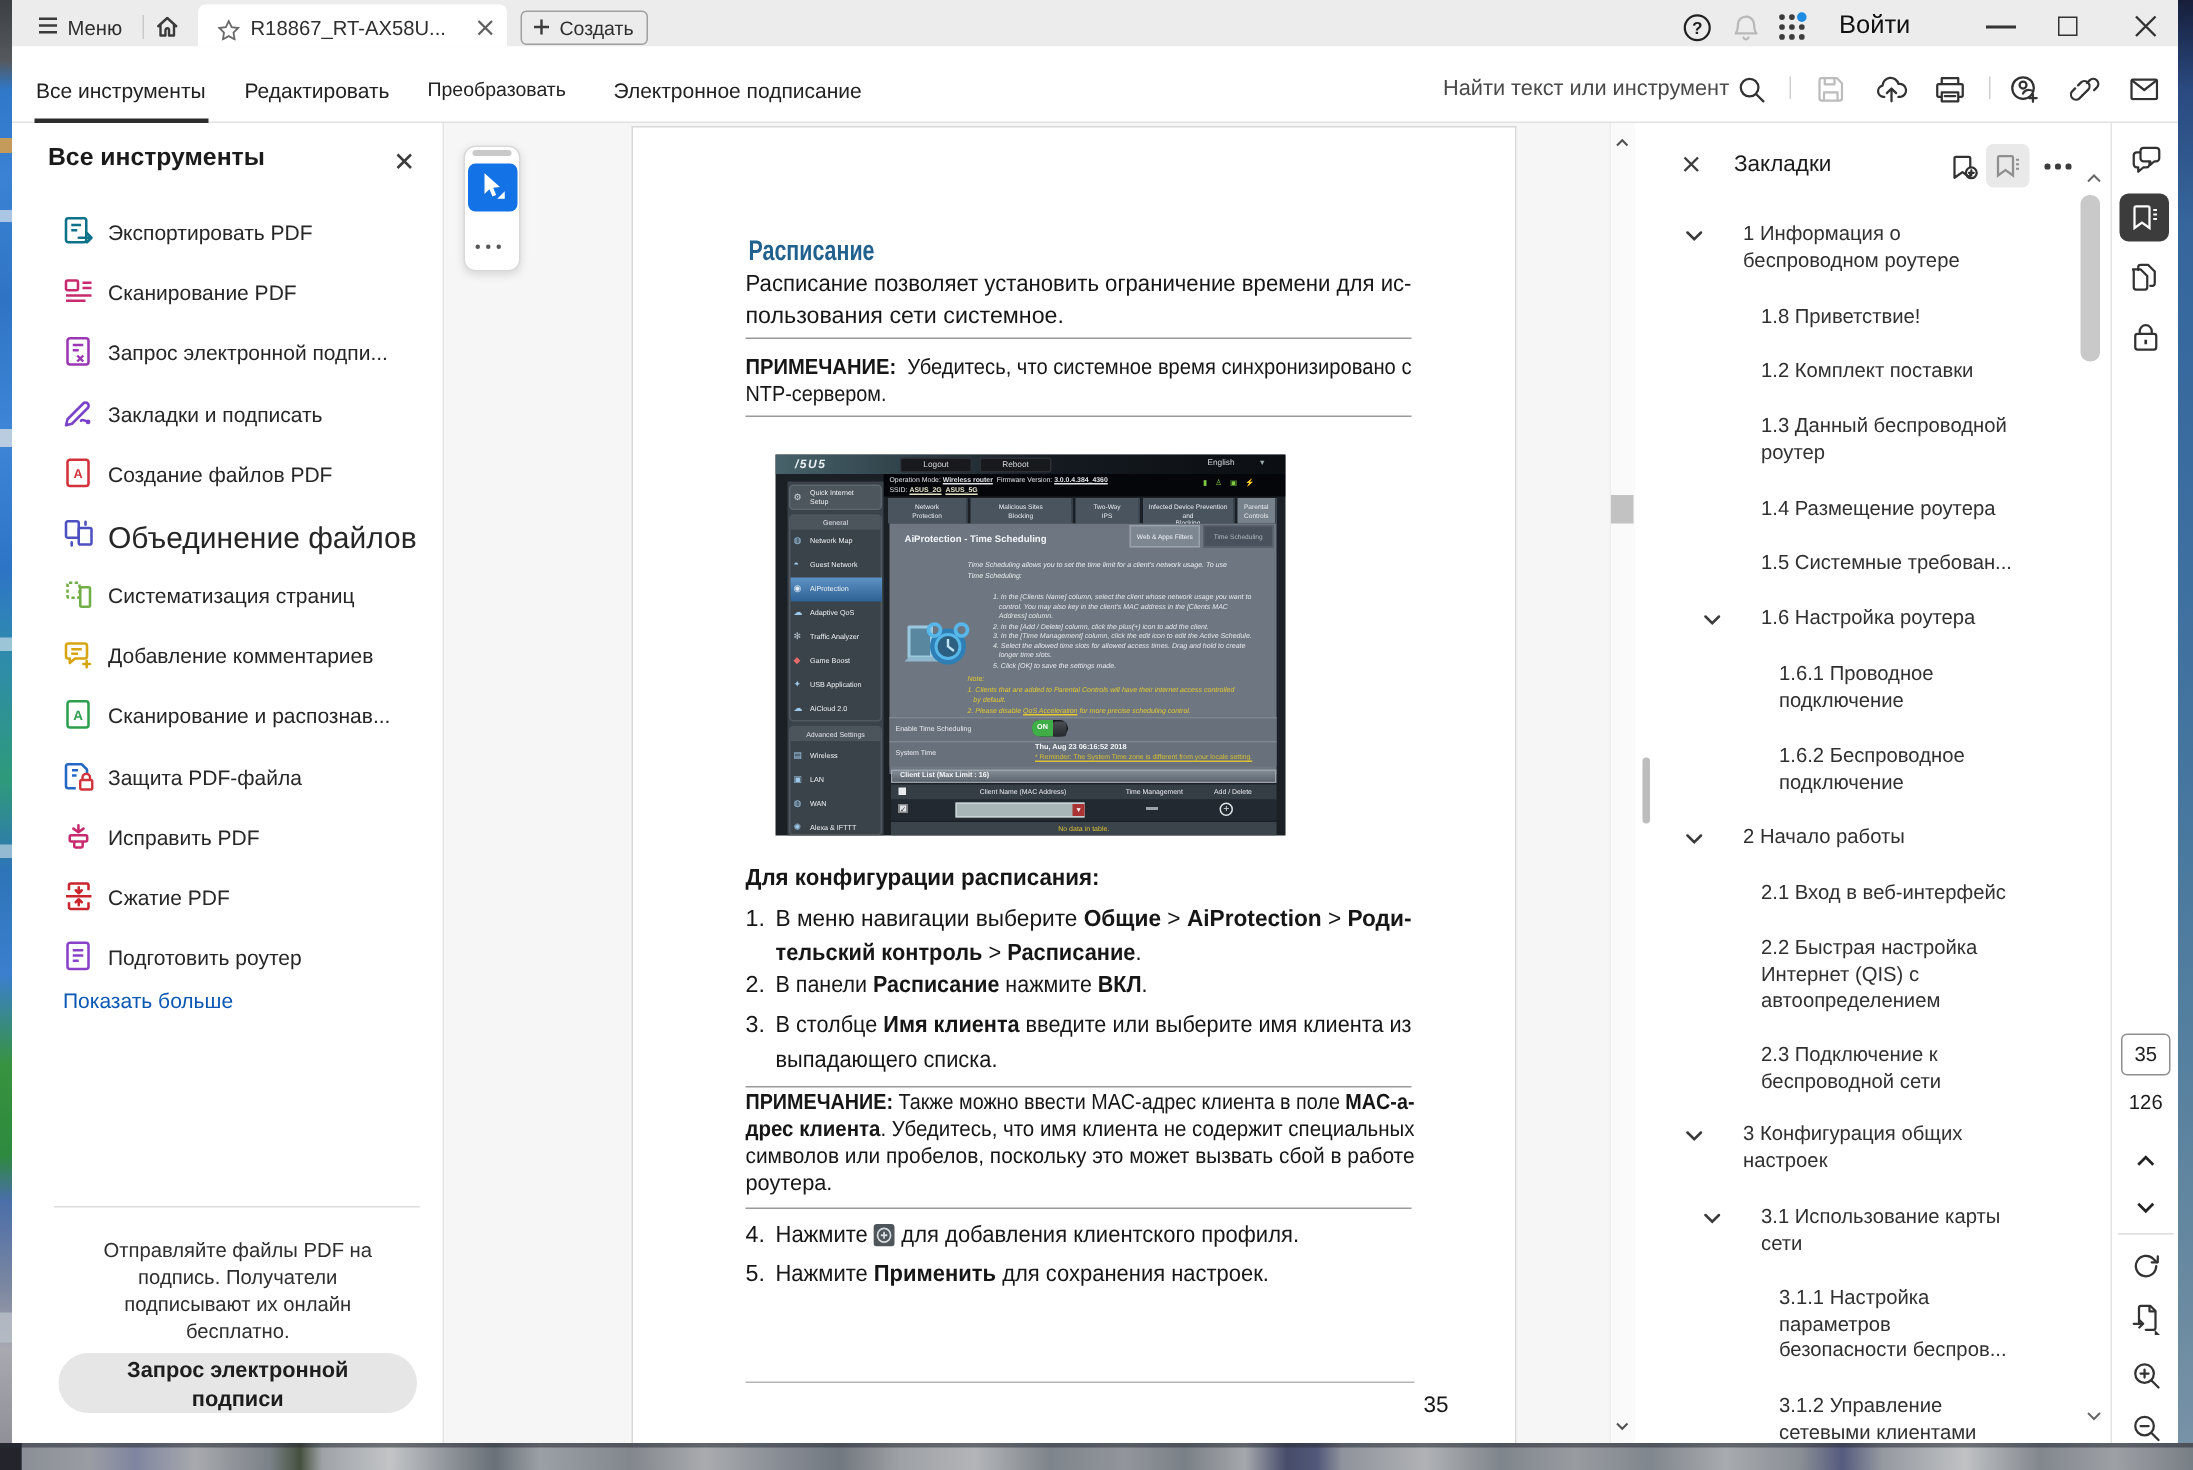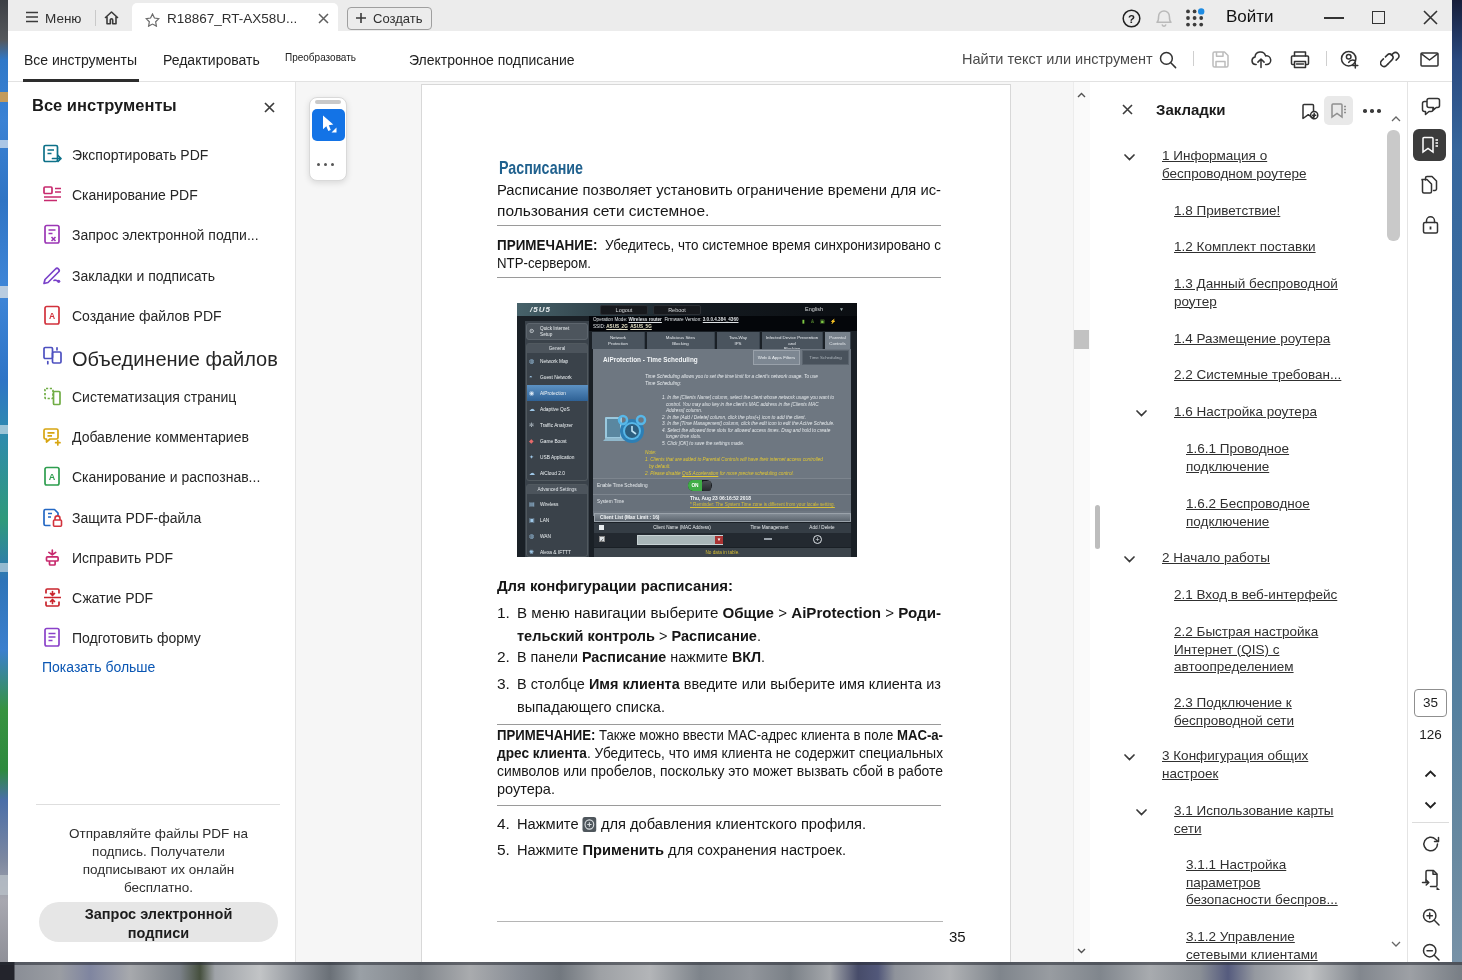--- a/index.html
+++ b/index.html
@@ -20,21 +20,21 @@
   #toolbar { left:8px; top:31px; width:1444px; height:51px; background:#fff; border-bottom:1px solid #e2e2e2; }
   #leftpanel { left:8px; top:82px; width:288px; height:880px; background:#fff; border-right:1px solid #e4e4e4; }
   #canvas { left:296px; top:82px; width:777px; height:880px; background:#f6f6f6; }
   #vscroll { left:1073px; top:82px; width:17px; height:880px; background:#fafafa; border-left:1px solid #ececec; }
   #bmpanel { left:1090px; top:82px; width:317px; height:880px; background:#fff; }
   #rail { left:1407px; top:82px; width:45px; height:880px; background:#fff; border-left:1px solid #e4e4e4; }
   #page { left:421px; top:84px; width:590px; height:878px; background:#fff; border:1px solid #d8d8d8; border-bottom:none; }
   .ico { stroke:#323232; stroke-width:1.5; fill:none; stroke-linecap:round; stroke-linejoin:round; }
   .dl { position:absolute; font-size:15.5px; color:#161616; white-space:nowrap; }
   .dl.j { transform-origin:0 0; }
-  .bmt { font-size:13.5px; color:#303030; line-height:17.5px;text-decoration:underline; }
+  .bmt { font-size:13.5px; color:#303030; line-height:17.5px; }
   .bmc { position:absolute; width:11px; height:7px; }
   .sbi { left:12px; width:58px; height:16px; line-height:16px; font-size:4.8px; color:#eef2f4; white-space:nowrap; }
   .sic { display:inline-block; width:11px; font-size:6px; }
   .stab { top:29px; height:17px; background:#4a545e; border-right:1px solid #39434d; color:#e6eaee; font-size:4.4px; text-align:center; line-height:5.5px; padding-top:3px; }
 </style>
 </head>
 <body>
 <div id="deskL" class="abs"></div>
 <div class="abs" style="left:0;top:92px;width:8px;height:10px;background:#e8a33d;opacity:.8"></div>
 <div class="abs" style="left:0;top:140px;width:8px;height:8px;background:#dde6ee;opacity:.7"></div>
@@ -96,21 +96,21 @@
   </svg>
 <div class="abs" style="left:1226px;top:7px;font-size:17px;color:#111">Войти</div>
 <div class="abs" style="left:1324px;top:17px;width:20px;height:2px;background:#333"></div>
 <div class="abs" style="left:1372px;top:11px;width:13px;height:13px;border:1.6px solid #333"></div>
 <svg class="abs" style="left:1423px;top:10px" width="15" height="15" viewBox="0 0 15 15">
     <path d="M1 1l13 13M14 1L1 14" stroke="#333" stroke-width="1.6"></path>
   </svg>
 
 <div class="abs" style="left:24px;top:52px;font-size:14px;color:#222">Все инструменты</div>
 <div class="abs" style="left:163px;top:52px;font-size:14px;color:#222">Редактировать</div>
-<div class="abs" style="left:285px;top:52px;font-size:10px;color:#222">Преобразовать</div>
+<div class="abs" style="left:285px;top:52px;font-size:13px;color:#222">Преобразовать</div>
 <div class="abs" style="left:409px;top:52px;font-size:14px;color:#222">Электронное подписание</div>
 <div class="abs" style="left:23px;top:79px;width:116px;height:3px;background:#2d2d2d"></div>
 <div class="abs" style="left:962px;top:51px;font-size:14.5px;color:#4a4a4a">Найти текст или инструмент</div>
 <svg class="abs" style="left:1159px;top:51px" width="18" height="18" viewBox="0 0 18 18">
     <circle cx="7.4" cy="7.4" r="5.9" class="ico" stroke-width="1.7"></circle>
     <path d="M11.8 11.8 16.6 16.6" class="ico" stroke-width="1.7"></path>
   </svg>
 <div class="abs" style="left:1193px;top:51px;width:1px;height:15px;background:#cfcfcf"></div>
 <svg class="abs" style="left:1212px;top:51px" width="17" height="17" viewBox="0 0 17 17">
     <g stroke="#bcbcbc" stroke-width="1.5" fill="none" stroke-linejoin="round">
@@ -246,21 +246,21 @@
       <path d="M10.5 4.5v3m-2-1 2 2 2-2M10.5 16.5v-3m-2 1 2-2 2 2" stroke-linecap="round"></path>
     </g>
   </svg>
 <div class="abs" style="left:72px;top:590px;font-size:14px;color:#262626">Сжатие PDF</div>
 <svg class="abs" style="left:42px;top:627px" width="21" height="21" viewBox="0 0 21 21">
     <g stroke="#8a41c9" stroke-width="1.7" fill="none" stroke-linejoin="round">
       <rect x="3" y="1.5" width="14" height="17.5" rx="1.7"></rect>
       <path d="M6.5 6.5h7M6.5 10h7M6.5 13.5h4"></path>
     </g>
   </svg>
-<div class="abs" style="left:72px;top:630px;font-size:14px;color:#262626">Подготовить форму</div>
+<div class="abs" style="left:72px;top:630px;font-size:14px;color:#262626">Подготовить роутер</div>
 
 <div class="abs" style="left:309px;top:97px;width:38px;height:84px;background:#fff;border:1px solid #d9d9d9;border-radius:8px;box-shadow:0 2px 6px rgba(0,0,0,.12)"></div>
 <div class="abs" style="left:315px;top:100px;width:26px;height:4px;border-radius:2px;background:#c9c9c9"></div>
 <div class="abs" style="left:311.5px;top:109px;width:33px;height:32px;background:#1373e6;border-radius:5px"></div>
 <svg class="abs" style="left:319px;top:114px" width="19" height="21" viewBox="0 0 19 21">
     <path d="M4 1.5v13.8l3.3-3.1 2 4.8 2.5-1-2-4.8 4.5-.6z" fill="#fff"></path>
     <path d="M17.5 13.5v5h-5z" fill="#fff"></path>
   </svg>
 <div class="abs" style="left:317px;top:163px;width:3px;height:3px;border-radius:50%;background:#565656"></div>
 <div class="abs" style="left:324px;top:163px;width:3px;height:3px;border-radius:50%;background:#565656"></div>
@@ -390,21 +390,21 @@
     <path d="M1 5 4.5 1.5 8 5" stroke="#505050" stroke-width="1.4" fill="none"></path>
   </svg>
 <div class="abs" style="left:1074px;top:330px;width:15px;height:19px;background:#c2c2c2"></div>
 <svg class="abs" style="left:1077px;top:948px" width="9" height="6" viewBox="0 0 9 6">
     <path d="M1 1l3.5 3.5L8 1" stroke="#505050" stroke-width="1.4" fill="none"></path>
   </svg>
 
 <svg class="abs" style="left:1122px;top:104px" width="11" height="11" viewBox="0 0 11 11">
     <path d="M1 1l9 9M10 1l-9 9" stroke="#3c3c3c" stroke-width="1.6"></path>
   </svg>
-<div class="abs" style="left:1156px;top:101px;font-size:15px;font-weight:bold;color:#1b1b1b">Закладки</div>
+<div class="abs" style="left:1156px;top:101px;font-size:15px;font-weight:normal;color:#1b1b1b">Закладки</div>
 <svg class="abs" style="left:1300px;top:102px" width="19" height="19" viewBox="0 0 19 19">
     <path d="M4 2.5h8.5a1 1 0 0 1 1 1v5.8M4 2.5a1 1 0 0 0-1 1v13l5.3-3.8 5.2 3.8v-3" class="ico" stroke-width="1.5"></path>
     <circle cx="14.2" cy="13.2" r="3.6" class="ico" stroke-width="1.4"></circle>
     <path d="M14.2 11.6v3.2M12.6 13.2h3.2" class="ico" stroke-width="1.2"></path>
   </svg>
 <div class="abs" style="left:1324px;top:96px;width:29px;height:29px;background:#e9e9e9;border-radius:5px"></div>
 <svg class="abs" style="left:1330px;top:102px" width="17" height="17" viewBox="0 0 17 17">
     <path d="M3 2h8a1 1 0 0 1 1 1v12l-5-3.6L2 15V3a1 1 0 0 1 1-1z" fill="none" stroke="#8f8f8f" stroke-width="1.5"></path>
     <path d="M14 4.5h2M14 7.5h2M14 10.5h2" stroke="#8f8f8f" stroke-width="1.4"></path>
   </svg>
@@ -412,21 +412,21 @@
 <div class="abs" style="left:1370px;top:109px;width:3.5px;height:3.5px;border-radius:50%;background:#3c3c3c"></div>
 <div class="abs" style="left:1377px;top:109px;width:3.5px;height:3.5px;border-radius:50%;background:#3c3c3c"></div>
 <svg class="bmc" style="left:1124px;top:154px">
     <use href="#chv"></use>
   </svg>
 <div class="abs bmt" style="left:1162px;top:147px">1 Информация о<br>беспроводном роутере</div>
 <div class="abs bmt" style="left:1174px;top:202px">1.8 Приветствие!</div>
 <div class="abs bmt" style="left:1174px;top:238px">1.2 Комплект поставки</div>
 <div class="abs bmt" style="left:1174px;top:275px">1.3 Данный беспроводной<br>роутер</div>
 <div class="abs bmt" style="left:1174px;top:330px">1.4 Размещение роутера</div>
-<div class="abs bmt" style="left:1174px;top:366px">2.2 Системные требован...</div>
+<div class="abs bmt" style="left:1174px;top:366px">1.5 Системные требован...</div>
 <svg class="bmc" style="left:1136px;top:410px">
     <use href="#chv"></use>
   </svg>
 <div class="abs bmt" style="left:1174px;top:403px">1.6 Настройка роутера</div>
 <div class="abs bmt" style="left:1186px;top:440px">1.6.1 Проводное<br>подключение</div>
 <div class="abs bmt" style="left:1186px;top:495px">1.6.2 Беспроводное<br>подключение</div>
 <svg class="bmc" style="left:1124px;top:556px">
     <use href="#chv"></use>
   </svg>
 <div class="abs bmt" style="left:1162px;top:549px">2 Начало работы</div>

